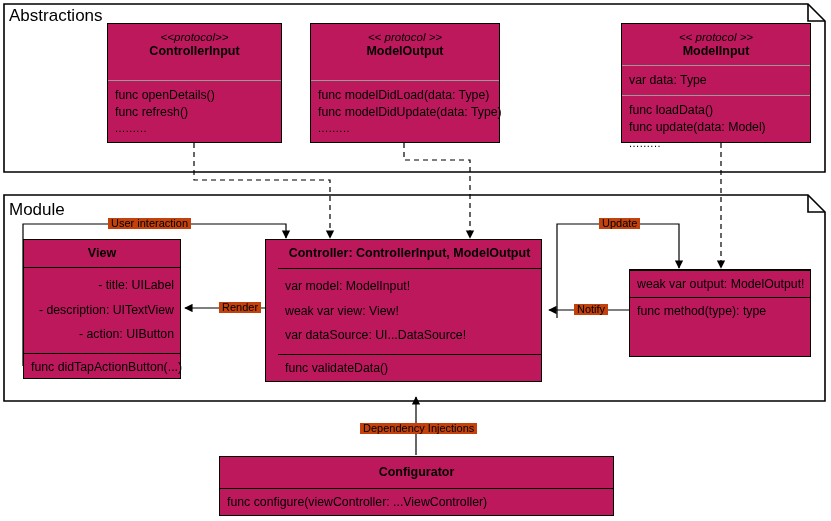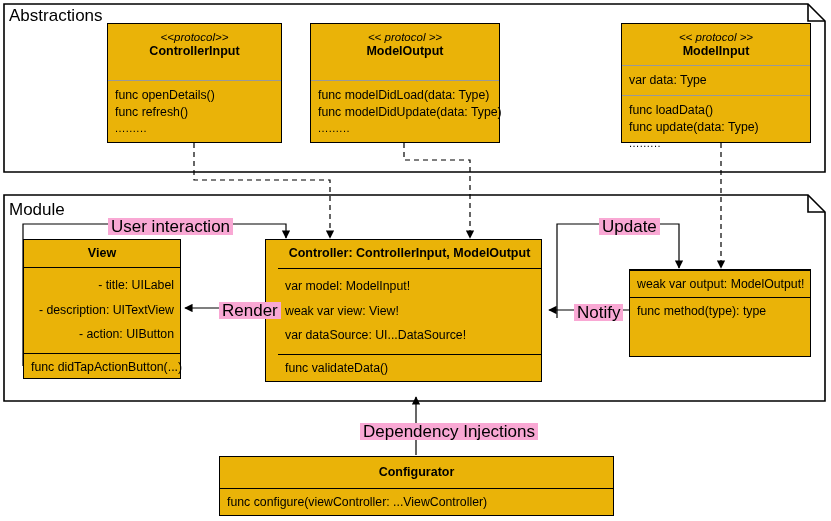--- a/index.html
+++ b/index.html
@@ -30,21 +30,21 @@
   .frame-label {
     position: absolute;
     font-size: 17px;
     color: #000;
     line-height: 1;
     white-space: nowrap;
   }
   .uml {
     position: absolute;
     border: 1.2px solid #000;
-    background: #eab308;
+    background: #be185d;
     box-sizing: border-box;
     display: flex;
     flex-direction: column;
   }
   .uml-header {
     text-align: center;
     padding: 6px 6px 5px 6px;
     line-height: 1.25;
   }
   .stereo {
@@ -84,23 +84,23 @@
     padding: 3.5px 0 4px 0;
   }
   .rowline {
     font-size: 12.3px;
     color: #000;
     padding: 6px 7px;
     white-space: nowrap;
   }
   .edge-label {
     position: absolute;
-    font-size: 17px;
-    color: #000;
-    background: #f9a8d4;
+    font-size: 11px;
+    color: #000;
+    background: #c2410c;
     padding: 0 3px;
     white-space: nowrap;
     line-height: 1;
   }
   .hdr-center-only {
     display: flex;
     align-items: center;
     justify-content: center;
     font-weight: bold;
     font-size: 12.5px;
@@ -177,21 +177,21 @@
       <span class="stereo">&lt;&lt; protocol &gt;&gt;</span>
       <span class="cls-name">ModelInput</span>
     </div>
     <div class="sep"></div>
     <div class="compartment">
       <div class="row">var data: Type</div>
     </div>
     <div class="sep"></div>
     <div class="compartment">
       <div class="row">func loadData()</div>
-      <div class="row">func update(data: Type)</div>
+      <div class="row">func update(data: Model)</div>
       <div class="row dots">.........</div>
     </div>
   </div>
 
   <div class="uml" style="left:23px; top:239px; width:158px; height:140px;">
     <div class="uml-header hdr-center-only" style="height:27px;">View</div>
     <div class="sep-dark"></div>
     <div class="compartment rowspaced" style="flex:1;text-align:right;">
       <div class="row">- title: UILabel</div>
       <div class="row">- description: UITextView</div>

